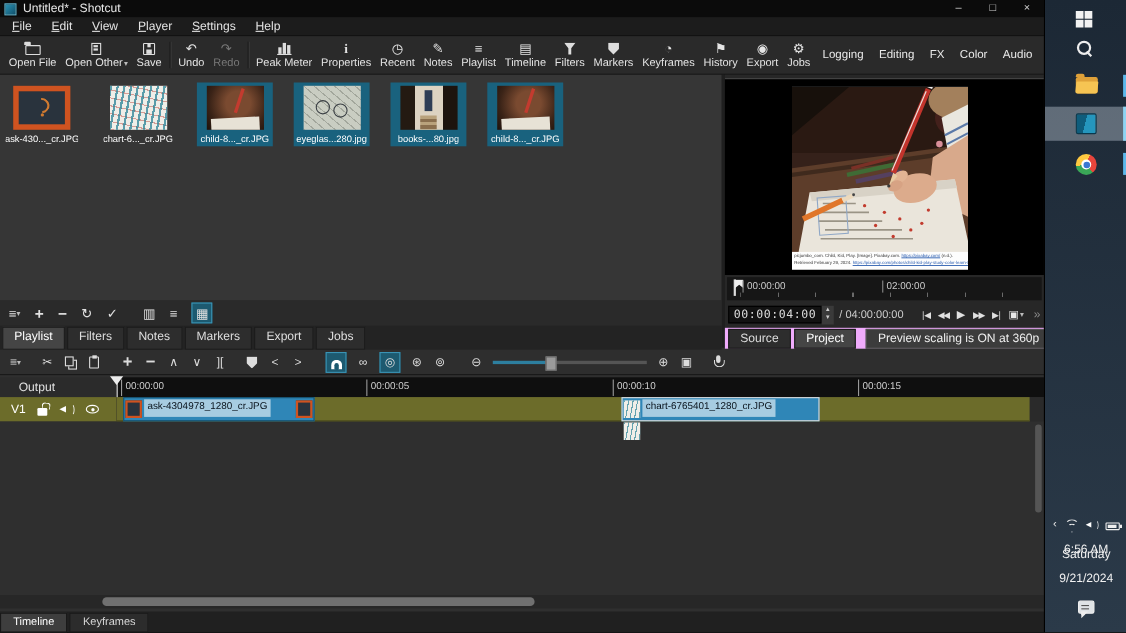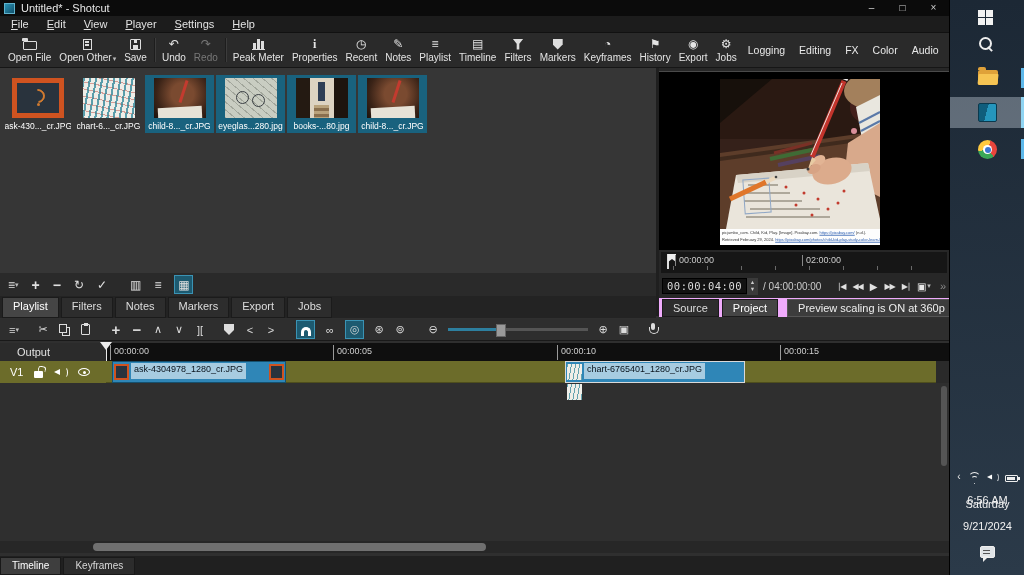--- a/index.html
+++ b/index.html
@@ -59,21 +59,21 @@
   .i-spk::before{left:0;top:2px;width:0;height:0;border-top:3px solid transparent;border-bottom:3px solid transparent;border-right:6px solid #fff;}
   .i-spk::after{left:7px;top:0;width:5px;height:9px;border:1.5px solid transparent;border-right-color:#fff;border-radius:50%;}
   .i-eye{width:12px;height:8px;border:1.5px solid #fff;border-radius:50%;}
   .i-eye::before{left:50%;top:50%;width:3px;height:3px;margin:-1.5px 0 0 -1.5px;background:#fff;border-radius:50%;}
   .flagpin{width:12px;height:15px;}
   .flagpin::before{left:4px;top:0;width:1.5px;height:15px;background:#ddd;}
   .flagpin::after{left:5px;top:0;width:8px;height:8px;background:#eee;clip-path:polygon(0 0,100% 0,100% 100%,50% 62%,0 100%);}
 
   
   .plpanel{left:0;top:68px;width:656px;height:205px;background:#363636;}
-  .thumbs{display:flex;gap:2px;padding:7px 3px;}
+  .thumbs{display:flex;gap:19px;padding:7px 3px;}
   .pitem{width:69px;padding:3px 1px 2px;display:flex;flex-direction:column;align-items:center;}
   .pitem.sel{background:#19627e;}
   .pthumb{width:52px;height:40px;position:relative;overflow:hidden;flex:none;}
   .plabel{font-size:8.5px;color:#fff;margin-top:3px;max-width:66px;white-space:nowrap;overflow:hidden;}
   .th-ask{background:#29333d;border:5px solid #cf5320;}
   .th-ask::before{content:"";position:absolute;left:14px;top:6px;width:10px;height:10px;border:2.5px solid #cf7a30;border-left-color:transparent;border-bottom-color:transparent;border-radius:50%;transform:rotate(40deg);}
   .th-ask::after{content:"";position:absolute;left:20px;top:20px;width:3px;height:3px;background:#cf7a30;border-radius:50%;}
   .th-chart{background:#efeee8;background-image:repeating-linear-gradient(100deg,rgba(40,130,150,.75) 0 2px,transparent 2px 6px),repeating-linear-gradient(12deg,rgba(180,60,50,.45) 0 1px,transparent 1px 7px);}
   .th-child{background:radial-gradient(circle at 55% 40%,#7a4a30 0 30%,#3a2317 70%,#1d120c 100%);}
   .th-child::after{content:"";position:absolute;left:8%;bottom:-2px;width:84%;height:32%;background:#e7e2d6;transform:rotate(-3deg);}

